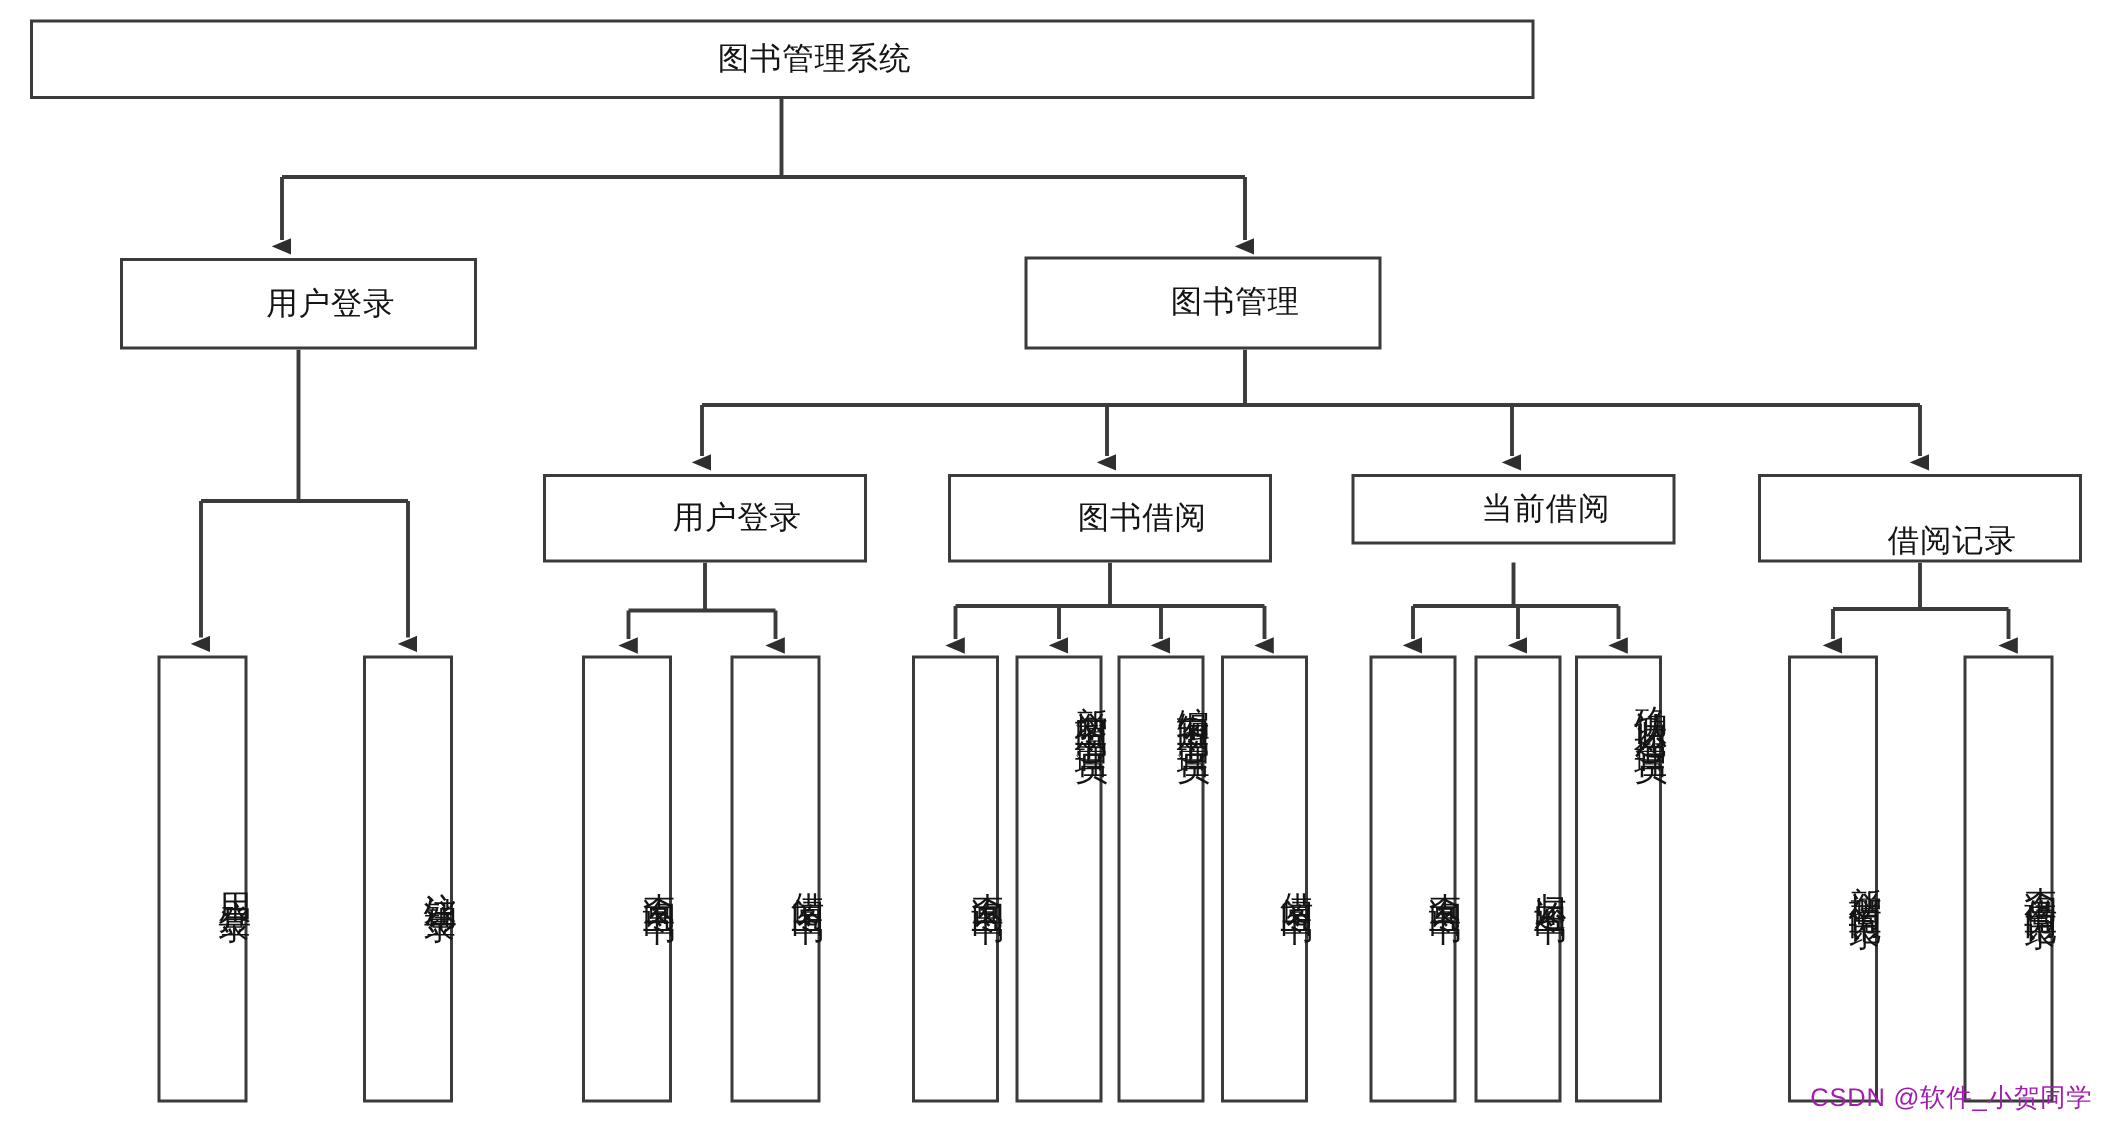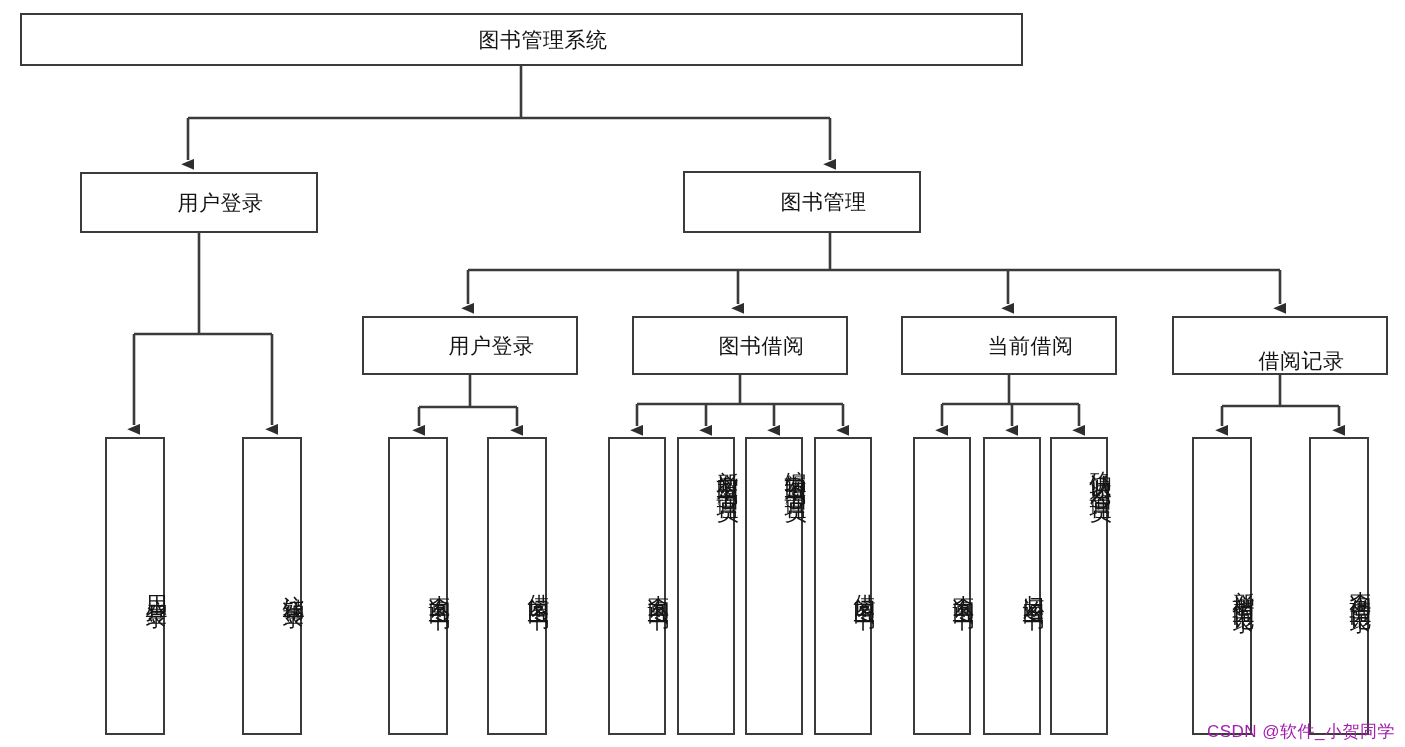--- a/index.html
+++ b/index.html
@@ -136,21 +136,21 @@
   <div class="node" style="left:683px; top:171px; width:238px; height:62px;">
     <span class="node-label">图书管理</span>
   </div>
 
   <div class="node" style="left:362px; top:316px; width:216px; height:59px;">
     <span class="node-label">用户登录</span>
   </div>
   <div class="node" style="left:632px; top:316px; width:216px; height:59px;">
     <span class="node-label">图书借阅</span>
   </div>
-  <div class="node" style="left:901px; top:316px; width:216px; height:59px;">
+  <div class="node" style="left:901px; top:316px; width:216px; height:47px;">
     <span class="node-label">当前借阅</span>
   </div>
   <div class="node" style="left:1172px; top:316px; width:216px; height:59px;align-items:flex-end;">
     <span class="node-label">借阅记录</span>
   </div>
 
   <div class="node vertical centered" style="left:105px; top:437px; width:60px; height:298px;">
     <span class="node-label">用户登录</span>
   </div>
   <div class="node vertical centered" style="left:242px; top:437px; width:60px; height:298px;">

